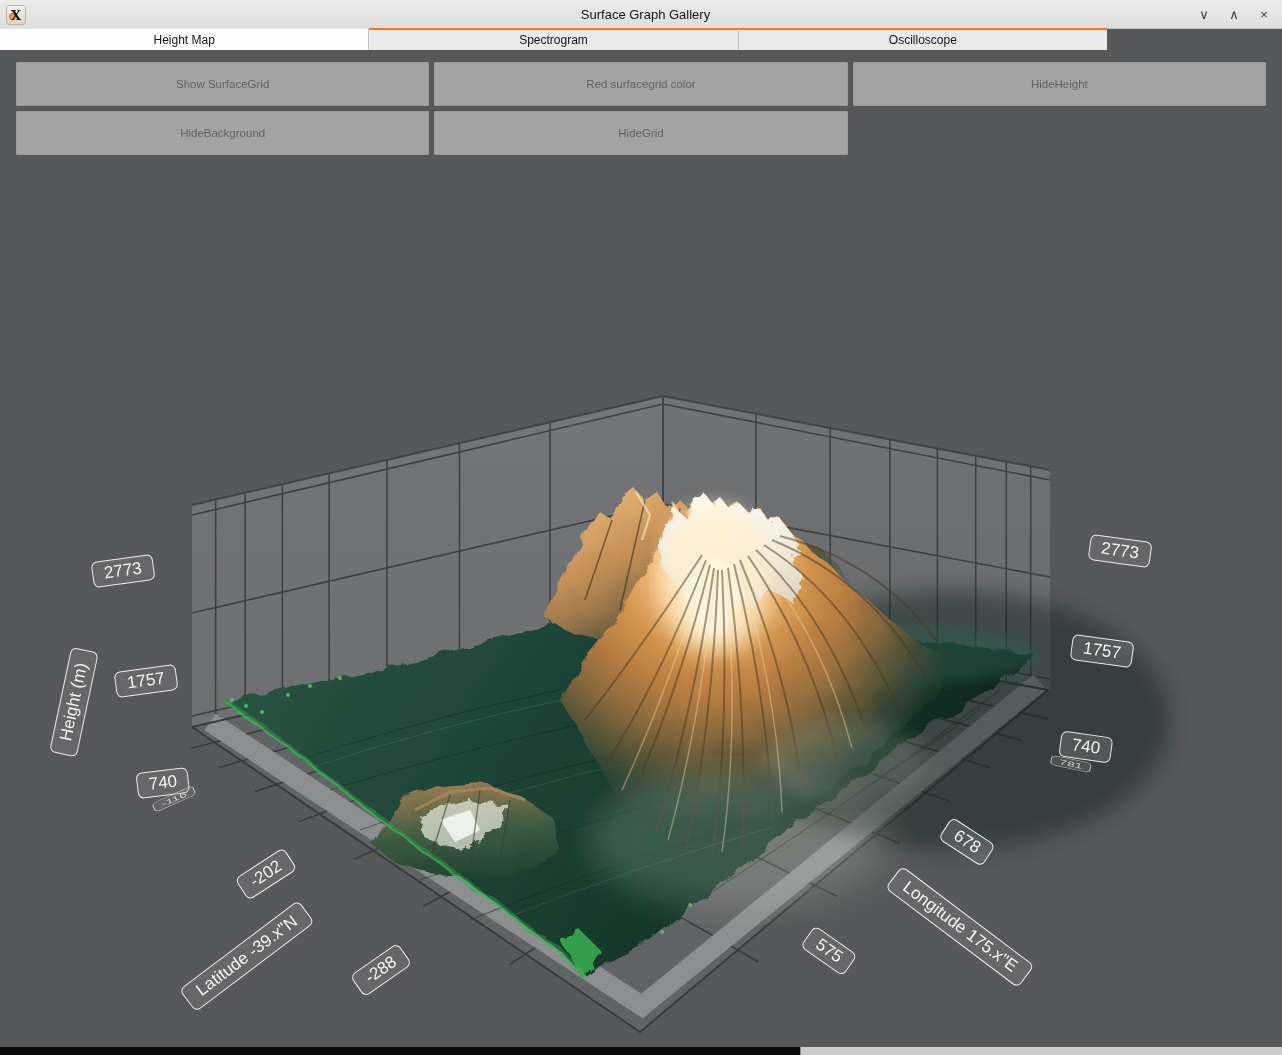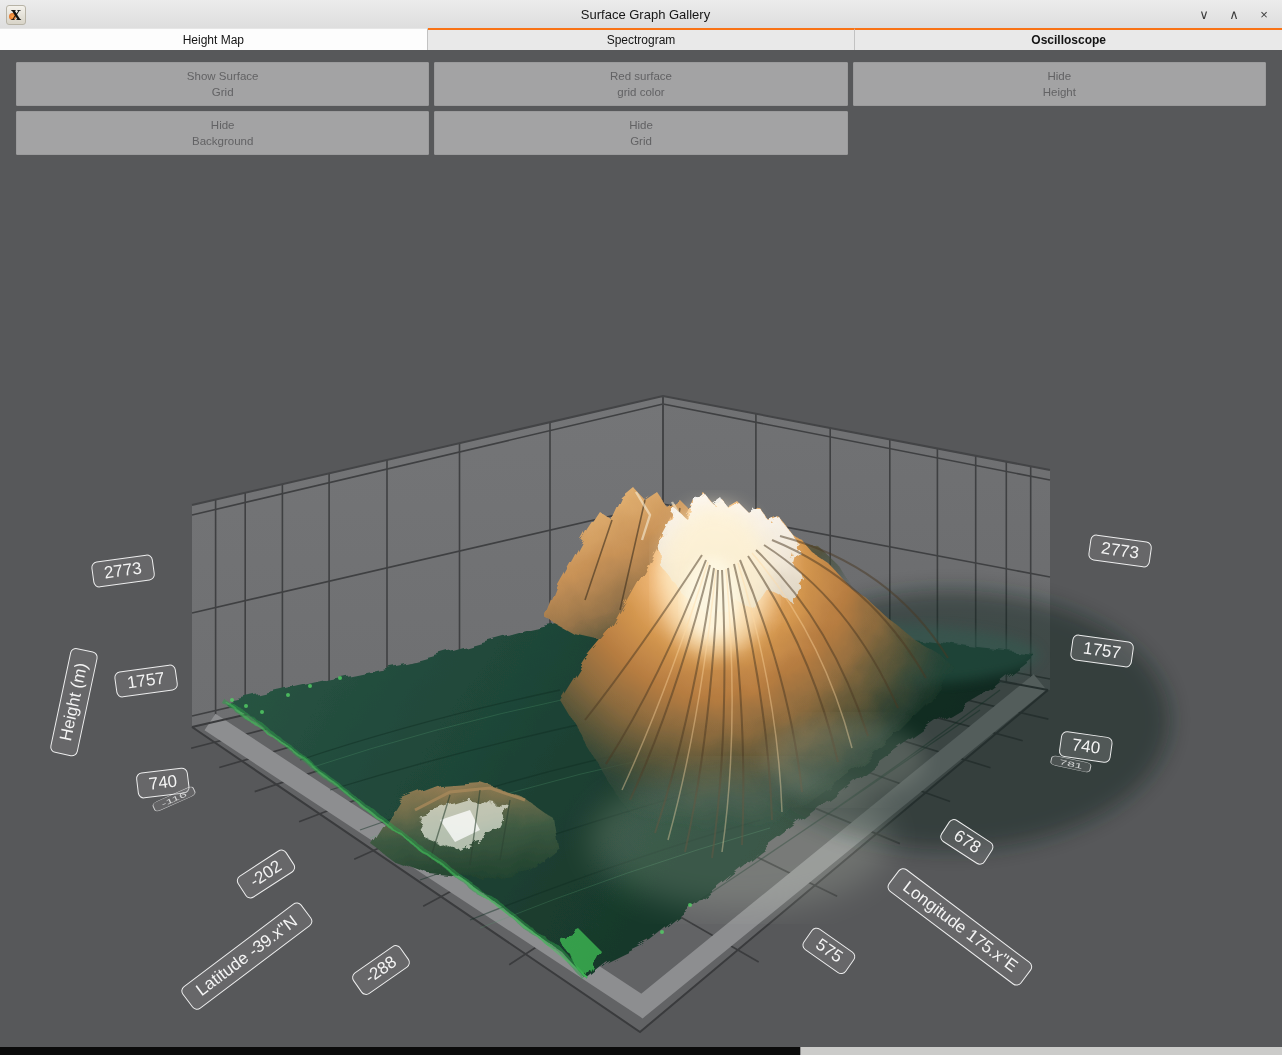--- a/index.html
+++ b/index.html
@@ -14,31 +14,31 @@
             display:flex;align-items:center;justify-content:center;
             font-family:"DejaVu Serif",serif;font-weight:bold;font-size:13px;color:#111;}
   .app-icon i{position:absolute;left:2px;top:7px;width:7px;height:7px;border-radius:50%;
               background:radial-gradient(#ff9d3a,#d9570f);opacity:.9;}
   .app-icon b{position:relative;font-style:normal;}
   .title-text{position:absolute;left:0;right:0;text-align:center;font-size:13px;color:#161616;margin-left:9px;}
   .win-controls{position:absolute;right:8px;top:0;height:28px;display:flex;gap:10px;align-items:center;}
   .win-btn{width:20px;height:20px;display:flex;align-items:center;justify-content:center;
            font-size:13px;color:#3c3c3c;cursor:default;}
   
-  .tabbar{position:absolute;left:0;top:28px;width:1282px;height:22px;display:flex;background:#4d7c0f;}
+  .tabbar{position:absolute;left:0;top:28px;width:1107px;height:22px;display:flex;background:#4d7c0f;}
   .tab{flex:1;display:flex;align-items:center;justify-content:center;font-size:12px;color:#141414;
        background:#e9e9e9;border-right:1px solid #c2c2c2;border-top:2px solid #f97316;}
-  .tab:last-child{border-right:none;font-weight:bold;}
+  .tab:last-child{border-right:none;}
   .tab.selected{background:#fdfdfd;border-top:1px solid #e6e6e6;}
   
   .content{position:absolute;left:0;top:50px;width:1282px;height:997px;background:#57585a;overflow:hidden;}
   .toolbar{position:absolute;left:16px;right:16px;top:12px;display:grid;
            grid-template-columns:1fr 1fr 1fr;gap:5px;}
   .btn{height:42px;background:#a3a3a4;border:1px solid #9b9b9c;border-radius:1px;
-       display:flex;flex-direction:column;align-items:center;justify-content:center;
+       display:flex;flex-direction:row;align-items:center;justify-content:center;
        font-size:11.5px;line-height:16px;color:#626264;}
   
   .plot{position:absolute;left:0;top:0;width:1282px;height:997px;}
   .plot svg{position:absolute;left:0;top:-50px;}
   .tick{position:absolute;color:#f4f4f4;font-size:17px;border:1.6px solid rgba(255,255,255,.88);
         border-radius:6px;background:rgba(128,129,131,.38);padding:2px 11px;white-space:nowrap;}
   .tick.flat{font-size:14px;padding:1px 8px;opacity:.8;}
   .axis-title{padding:3px 13px;}
   
   .strip{position:absolute;left:0;top:1047px;width:1282px;height:8px;background:#0b0b0b;}

